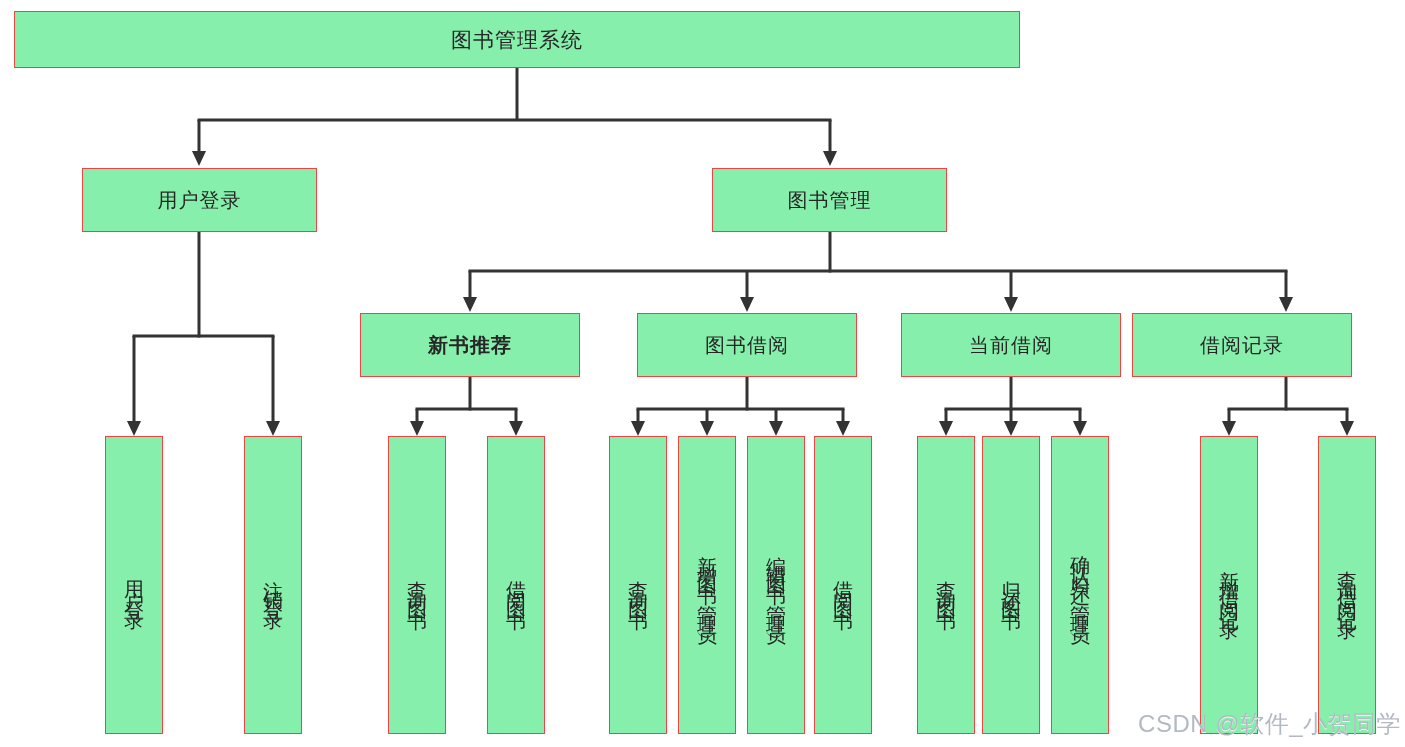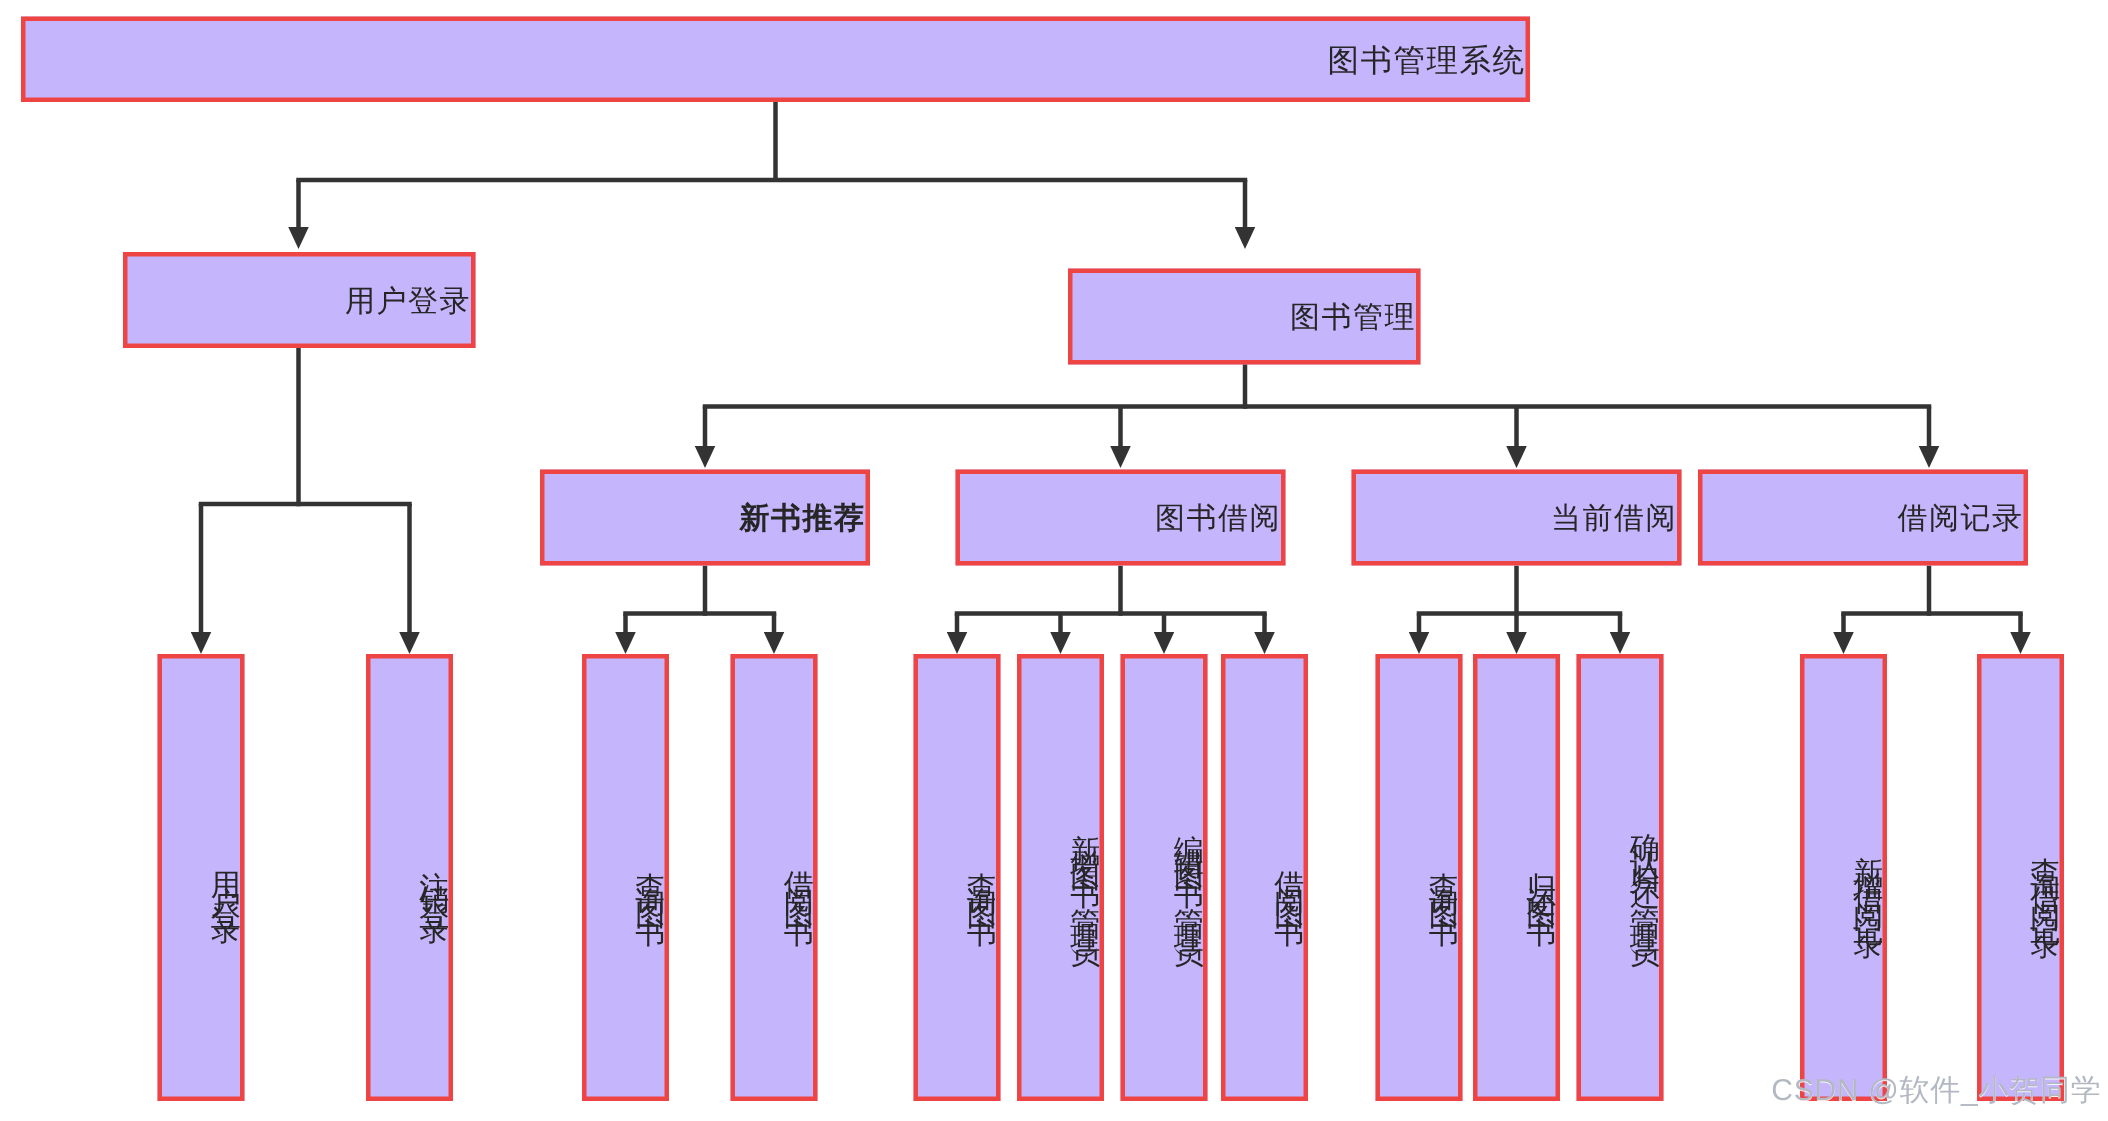--- a/index.html
+++ b/index.html
@@ -7,41 +7,41 @@
     position:relative;
     width:1405px;height:747px;
     background:#ffffff;
     font-family:"Liberation Sans","DejaVu Sans",sans-serif;
     overflow:hidden;
   }
   #connectors{position:absolute;left:0;top:0;width:1405px;height:747px;}
   .hbox,.vbox{
     position:absolute;
     box-sizing:border-box;
-    background:#c4b5fd;
-    border:3px solid #ef4444;
-    display:flex;align-items:center;justify-content:flex-end;
+    background:#86efac;
+    border:1px solid #ef4444;
+    display:flex;align-items:center;justify-content:center;
     color:#262626;
     z-index:2;
   }
   .hbox{font-size:20px;letter-spacing:1px;font-weight:500;}
   .hbox.root{font-size:21px;}
   .vbox span{
     writing-mode:vertical-rl;
     text-orientation:mixed;
     font-size:20px;
     letter-spacing:10px;
     line-height:1.05;
     font-weight:500;
     white-space:nowrap;
   }
   #watermark{
     position:absolute;
     right:4px;bottom:7px;
-    font-size:20px;
+    font-size:24px;
     letter-spacing:0.5px;
     color:#b3b9c3;
     text-shadow:0 1px 0 rgba(255,255,255,0.85);
     z-index:5;
     font-weight:500;
   }
 </style>
 </head>
 <body>
 
@@ -96,21 +96,21 @@
     </g>
   </svg>
 
   <div class="hbox root" style="left:14px;top:11px;width:1006px;height:57px;">
     <span>图书管理系统</span>
   </div>
 
   <div class="hbox" style="left:82px;top:168px;width:235px;height:64px;">
     <span>用户登录</span>
   </div>
-  <div class="hbox" style="left:712px;top:168px;width:235px;height:64px;margin-top:11px;">
+  <div class="hbox" style="left:712px;top:168px;width:235px;height:64px;">
     <span>图书管理</span>
   </div>
 
   <div class="hbox" style="left:360px;top:313px;width:220px;height:64px;font-weight:bold;">
     <span>新书推荐</span>
   </div>
   <div class="hbox" style="left:901px;top:313px;width:220px;height:64px;">
     <span>当前借阅</span>
   </div>
   <div class="hbox" style="left:637px;top:313px;width:220px;height:64px;">

